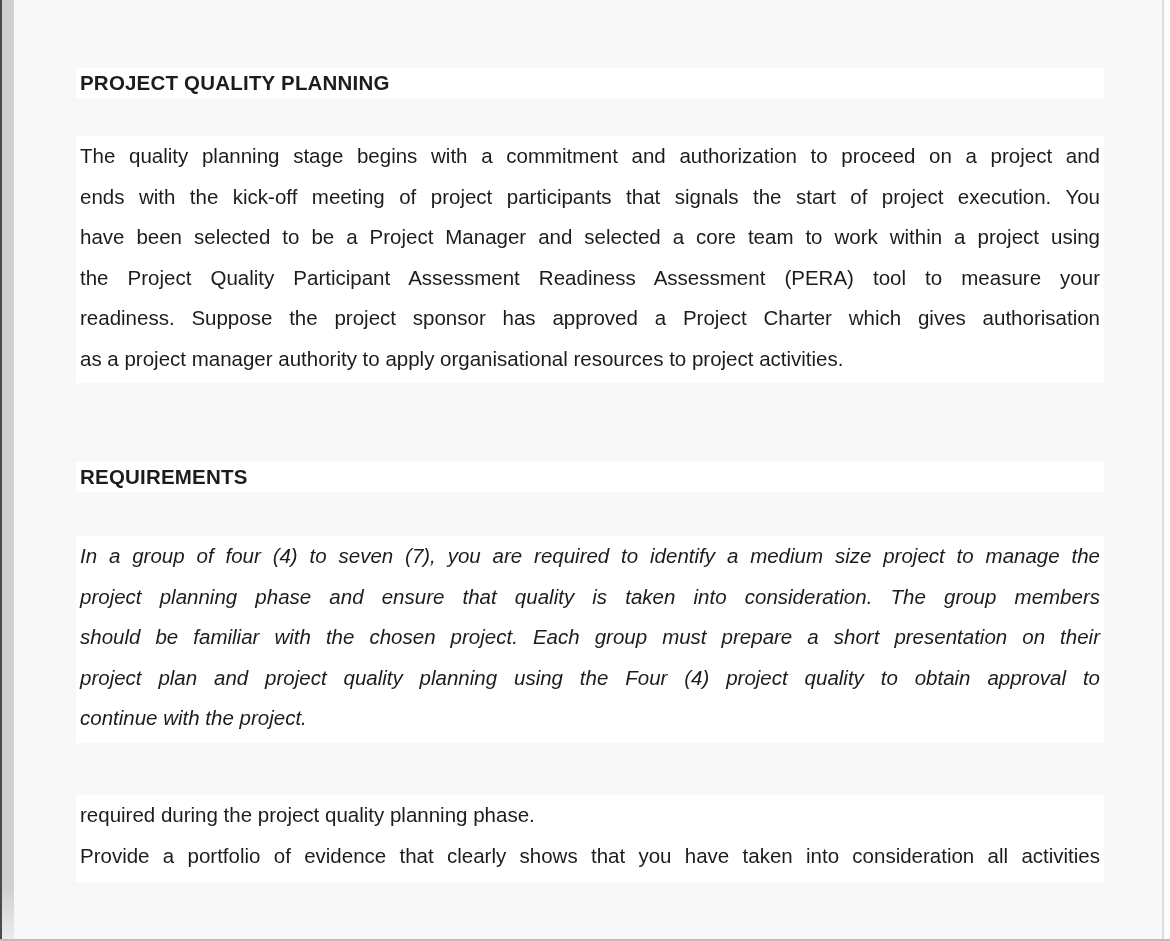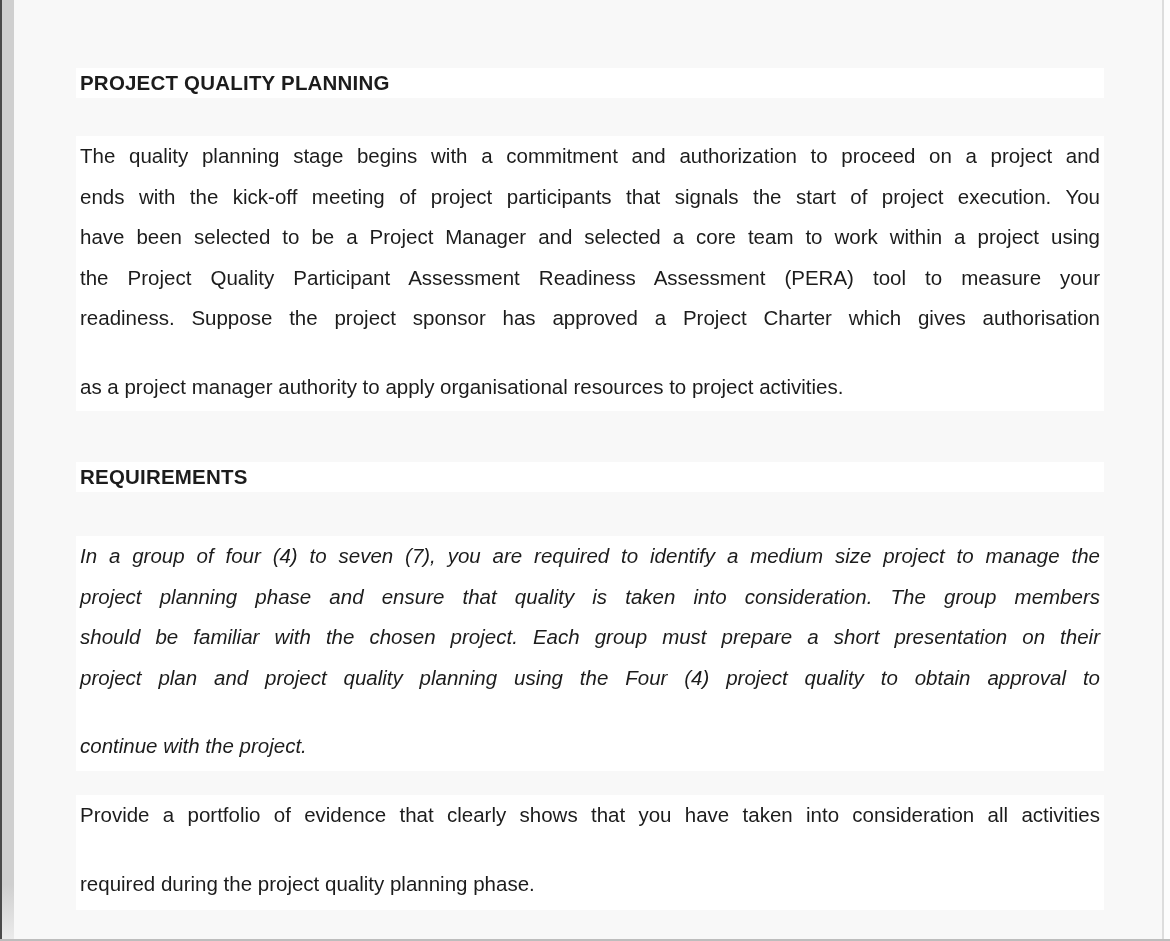--- a/index.html
+++ b/index.html
@@ -85,21 +85,20 @@
 
   
   .line {
     width: 100%;
     text-align: justify;
     text-align-last: justify;
     white-space: normal;
   }
   .line.last {
     text-align-last: left;
-    margin-top: 28px;
   }
 </style>
 </head>
 <body>
 
 <div class="left-dark-edge"></div>
 <div class="left-gray-strip"></div>
 <div class="right-margin"></div>
 <div class="right-divider"></div>
 <div class="bottom-edge"></div>
@@ -119,15 +118,15 @@
 
 <div class="band paragraph paragraph-requirements">
     <div class="line">In a group of four (4) to seven (7), you are required to identify a medium size project to manage the</div>
     <div class="line">project planning phase and ensure that quality is taken into consideration. The group members</div>
     <div class="line">should be familiar with the chosen project. Each group must prepare a short presentation on their</div>
     <div class="line">project plan and project quality planning using the Four (4) project quality to obtain approval to</div>
     <div class="line last">continue with the project.</div>
   </div>
 
 <div class="band paragraph paragraph-evidence">
+    <div class="line last">required during the project quality planning phase.</div>
     <div class="line">Provide a portfolio of evidence that clearly shows that you have taken into consideration all activities</div>
-    <div class="line last">required during the project quality planning phase.</div>
   </div>
 
 </body></html>

